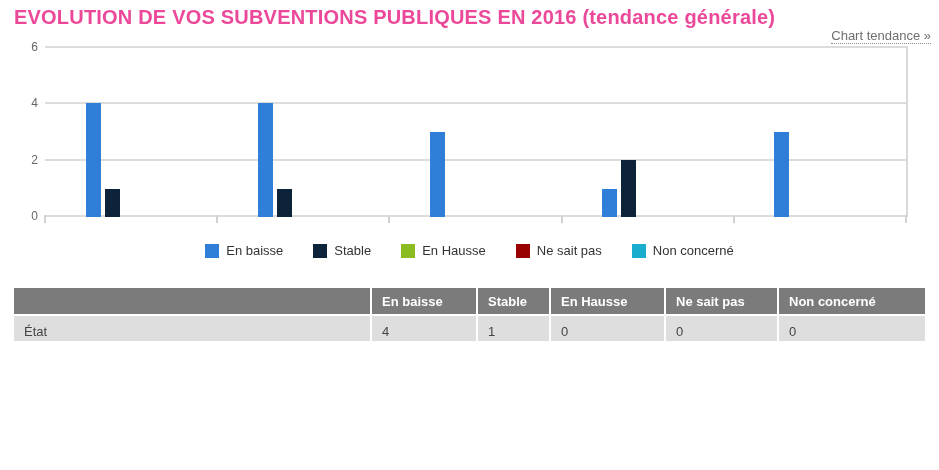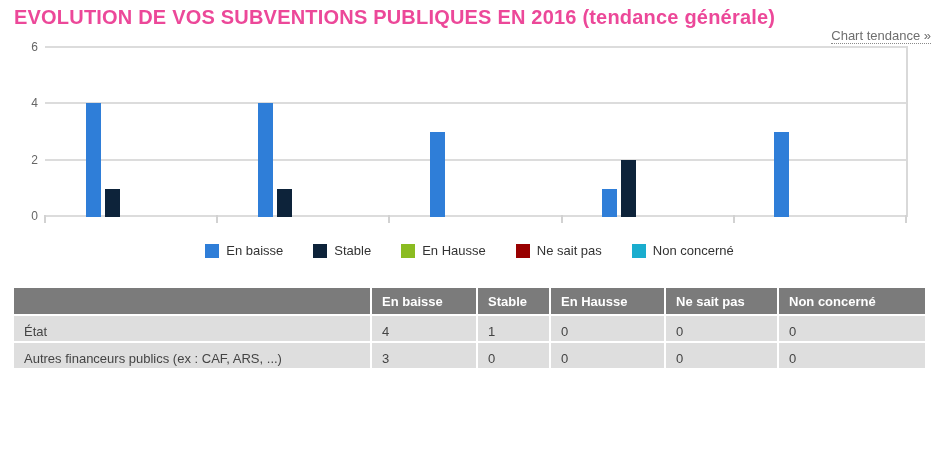--- a/index.html
+++ b/index.html
@@ -189,24 +189,16 @@
     </thead>
     <tbody id="tbody">
         <tr class="odd">
           <td>État</td>
           <td>4</td>
           <td>1</td>
           <td>0</td>
           <td>0</td>
           <td>0</td>
         </tr>
-        <tr class="odd">
-          <td>Autres financeurs publics (ex : CAF, ARS, ...)</td>
-          <td>3</td>
-          <td>0</td>
-          <td>0</td>
-          <td>0</td>
-          <td>0</td>
-        </tr>
       </tbody>
   </table>
 
 </div>
 
 </body></html>

